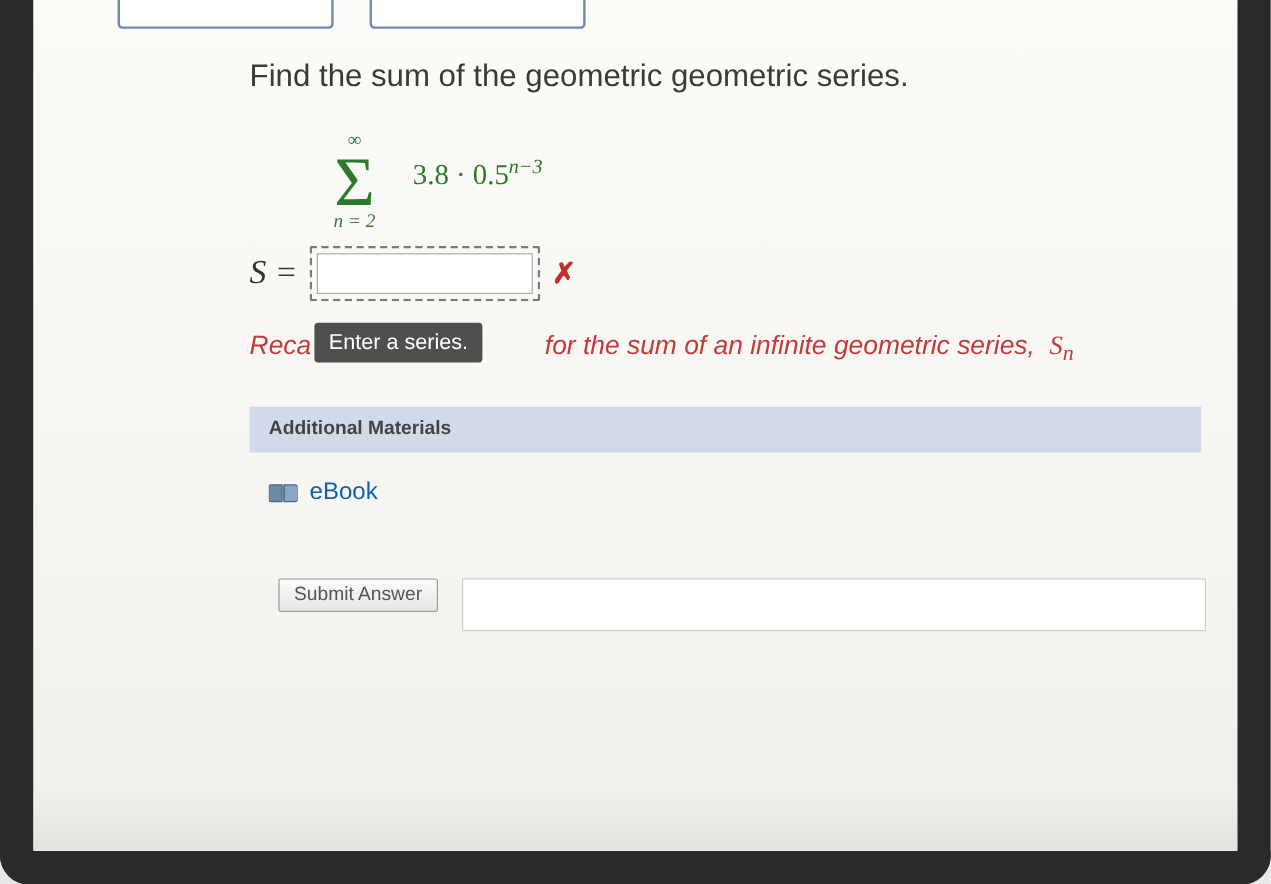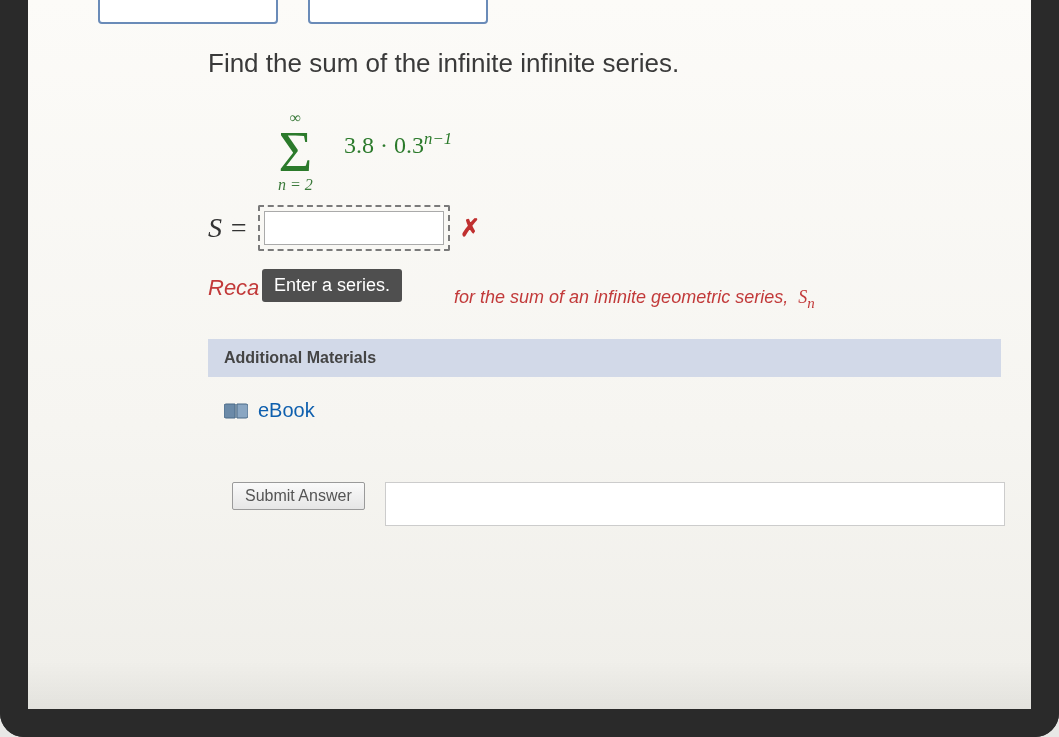--- a/index.html
+++ b/index.html
@@ -135,24 +135,24 @@
       color: #fff;
       font-size: 18px;
       padding: 6px 12px;
       border-radius: 3px;
       z-index: 3;
       font-family: Arial, sans-serif;
     }
     .hint-row .rest {
       position: absolute;
       left: 246px;
-      top: 20px;
+      top: 8px;
       color: #c23a3a;
       font-style: italic;
-      font-size: 18px;
+      font-size: 22px;
       white-space: nowrap;
     }
     .hint-row .rest .sn { font-family: Georgia, serif; font-style: italic; }
     .hint-row .rest .sn sub { font-style: italic; }
     .materials {
       margin-top: 26px;
     }
     .materials-header {
       background: #d2d9e8;
       padding: 10px 16px;
@@ -210,30 +210,30 @@
 
 <div class="frame">
   <div class="content">
 
     <div class="top-clipped">
       <div class="box"></div>
       <div class="box"></div>
     </div>
 
     <div class="question">
-      <div class="prompt">Find the sum of the infinite infinite series.</div>
+      <div class="prompt">Find the sum of the geometric geometric series.</div>
 
       <div class="series">
         <div class="sigma">
           <span class="upper">∞</span>
           <span class="sym">Σ</span>
           <span class="lower">n = 2</span>
         </div>
         <div class="term">
-          <span>3.8</span><span class="dot">·</span><span>0.3</span><sup>n−1</sup>
+          <span>3.8</span><span class="dot">·</span><span>0.5</span><sup>n−3</sup>
         </div>
       </div>
 
       <div class="answer-row">
         <span class="s-label">S =</span>
         <span class="answer-wrap">
           <input class="answer-input" type="text" value="" style="">
         </span>
         <span class="x-mark">✗</span>
       </div>

